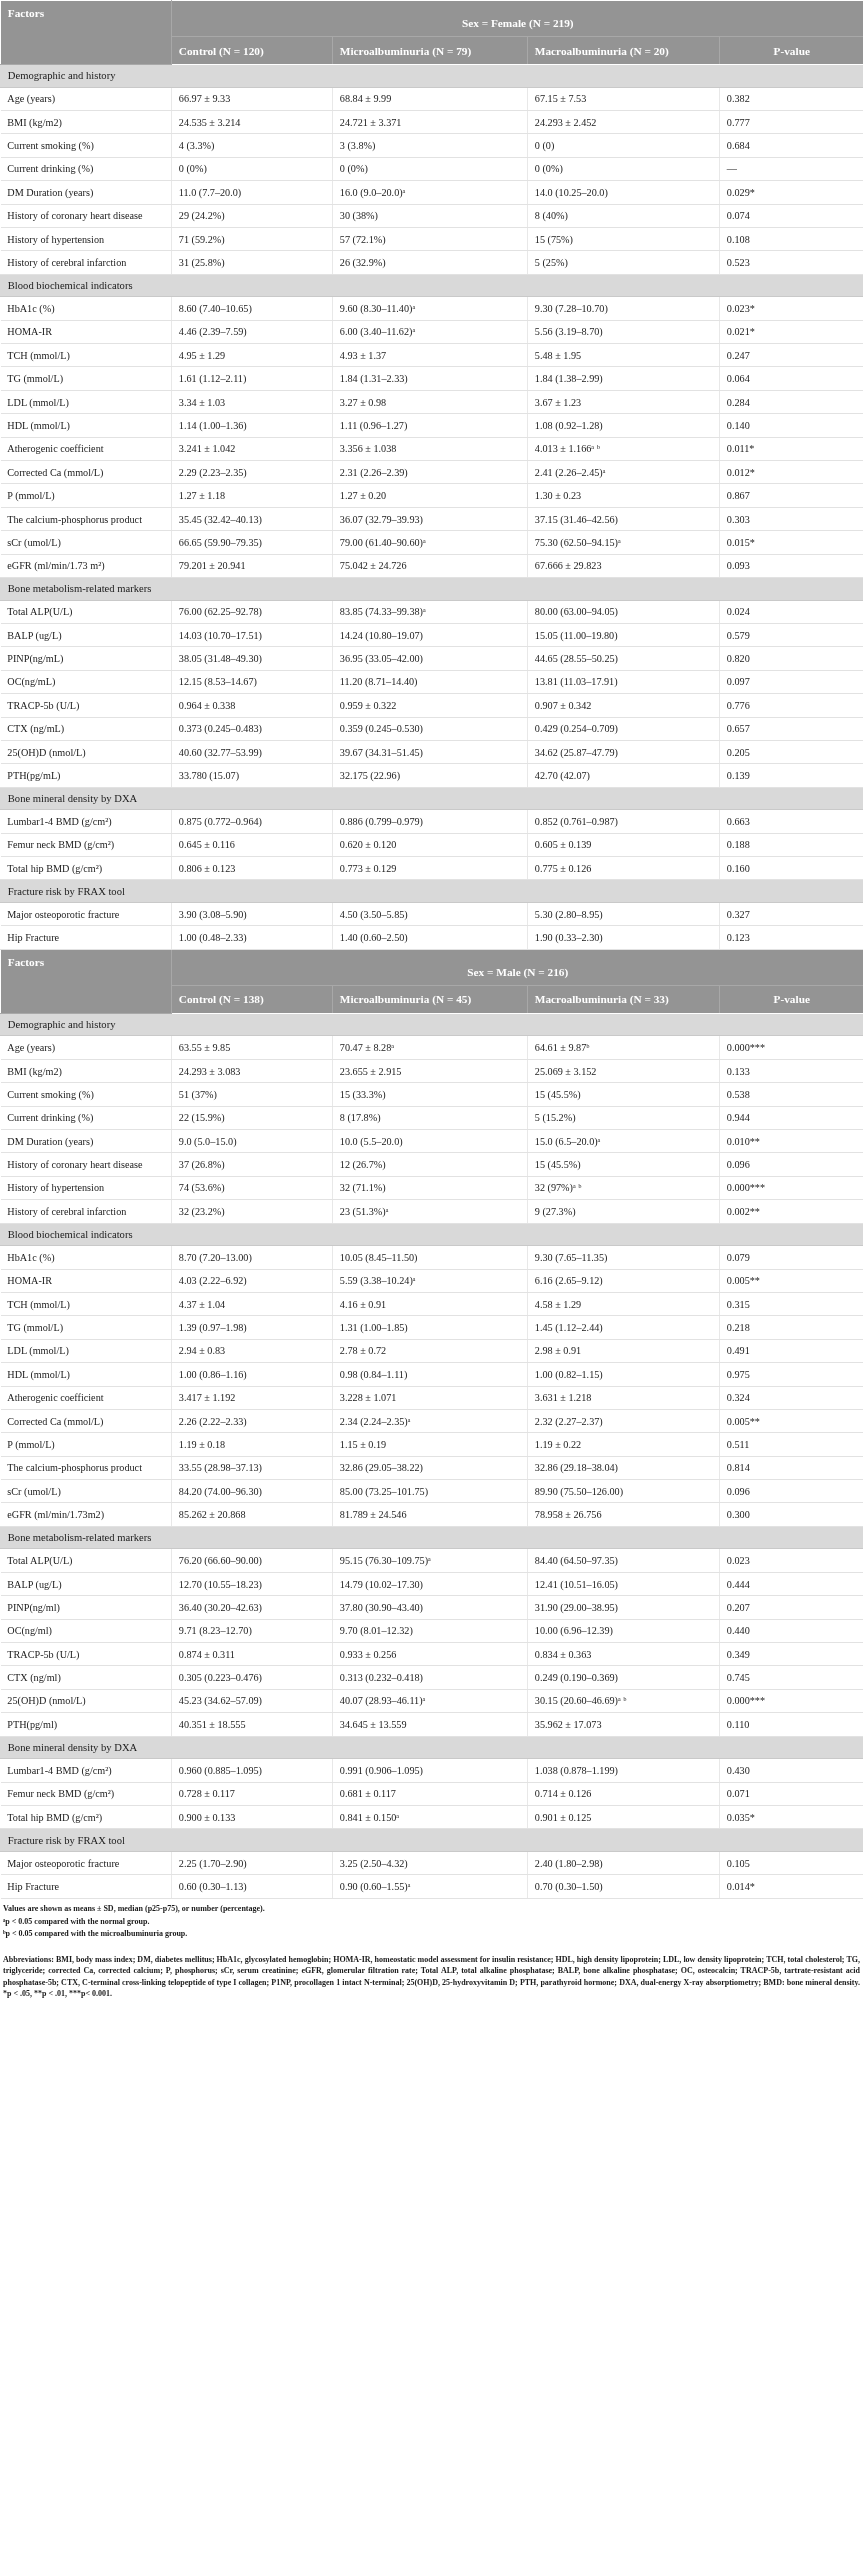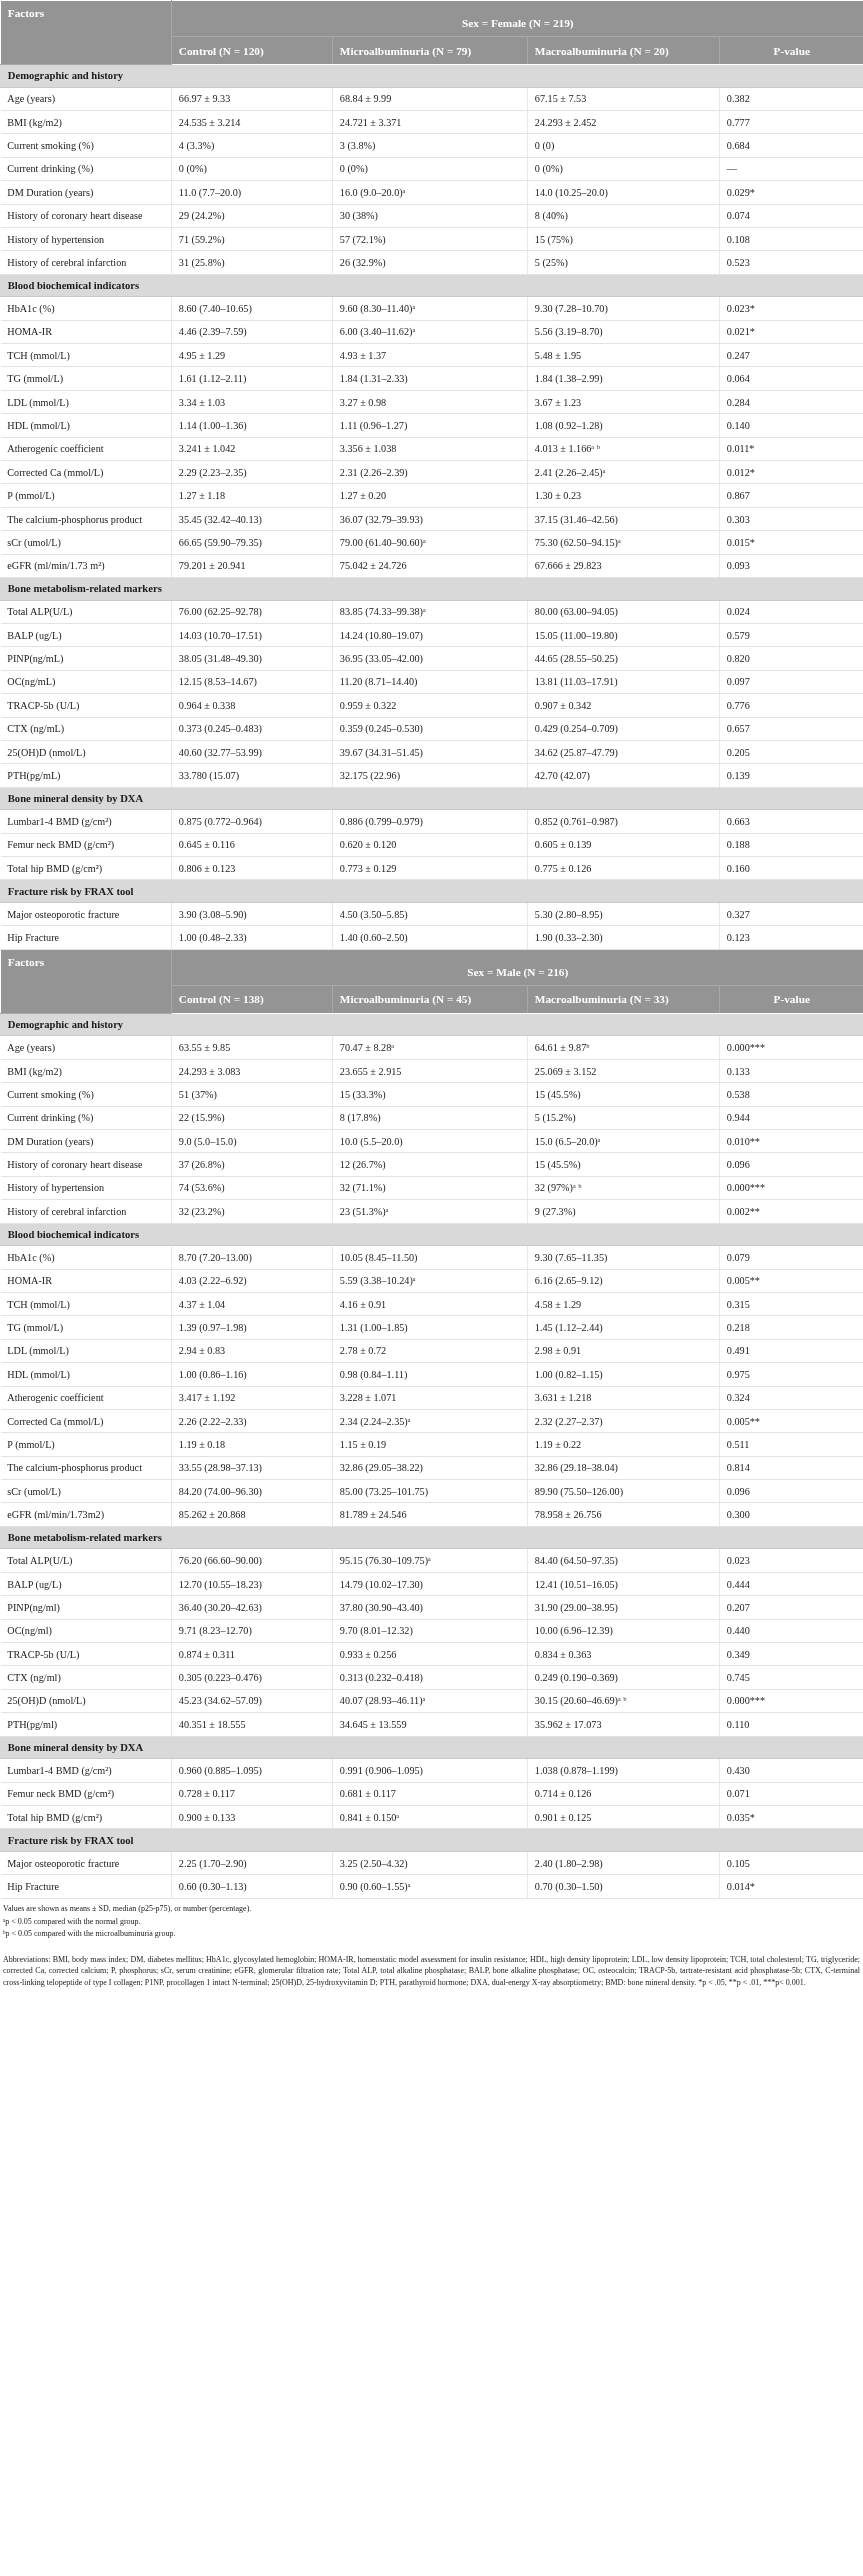--- a/index.html
+++ b/index.html
@@ -57,21 +57,21 @@
     height: 28px;
     border-right: 0.8px solid #a8a8a8;
     border-top: 0.8px solid #a8a8a8;
   }
   tr.colhead-row > th:last-child { border-right: none; text-align: center; }
   tr.band-row > th:last-child { border-right: none; }
 
   
   tr.section-row > td {
     background: #d9d9d9;
-    font-weight: bold;
+    font-weight: normal;
     font-size: 10.6px;
     height: 22.6px;
     color: #1a1a1a;
     border-color: #d9d9d9;
     border-bottom: 0.8px solid #c9c9c9;
   }
   
   tr.data-row > td {
     background: #ffffff;
     border-top: 0.8px solid #e2e2e2;
@@ -84,21 +84,21 @@
   tr.data-row > td:first-child { border-left: none; }
   tr.data-row > td:last-child { border-right: none; }
 
   .footnotes {
     padding: 4.5px 3px 7.5px 3px;
     font-size: 8px;
     line-height: 1.45;
     color: #1a1a1a;
     width: 863px;
   }
-  .footnotes p { margin: 0 0 0.8px 0; }
+  .footnotes p { margin: 0 0 0.8px 0; font-weight: bold; }
   .footnotes p.abbr { margin-top: 14px; text-align: justify; }
 </style>
 </head>
 <body>
 
 <table class="data-table">
   <colgroup>
     <col class="c0">
       <col class="c1">
       <col class="c2">

